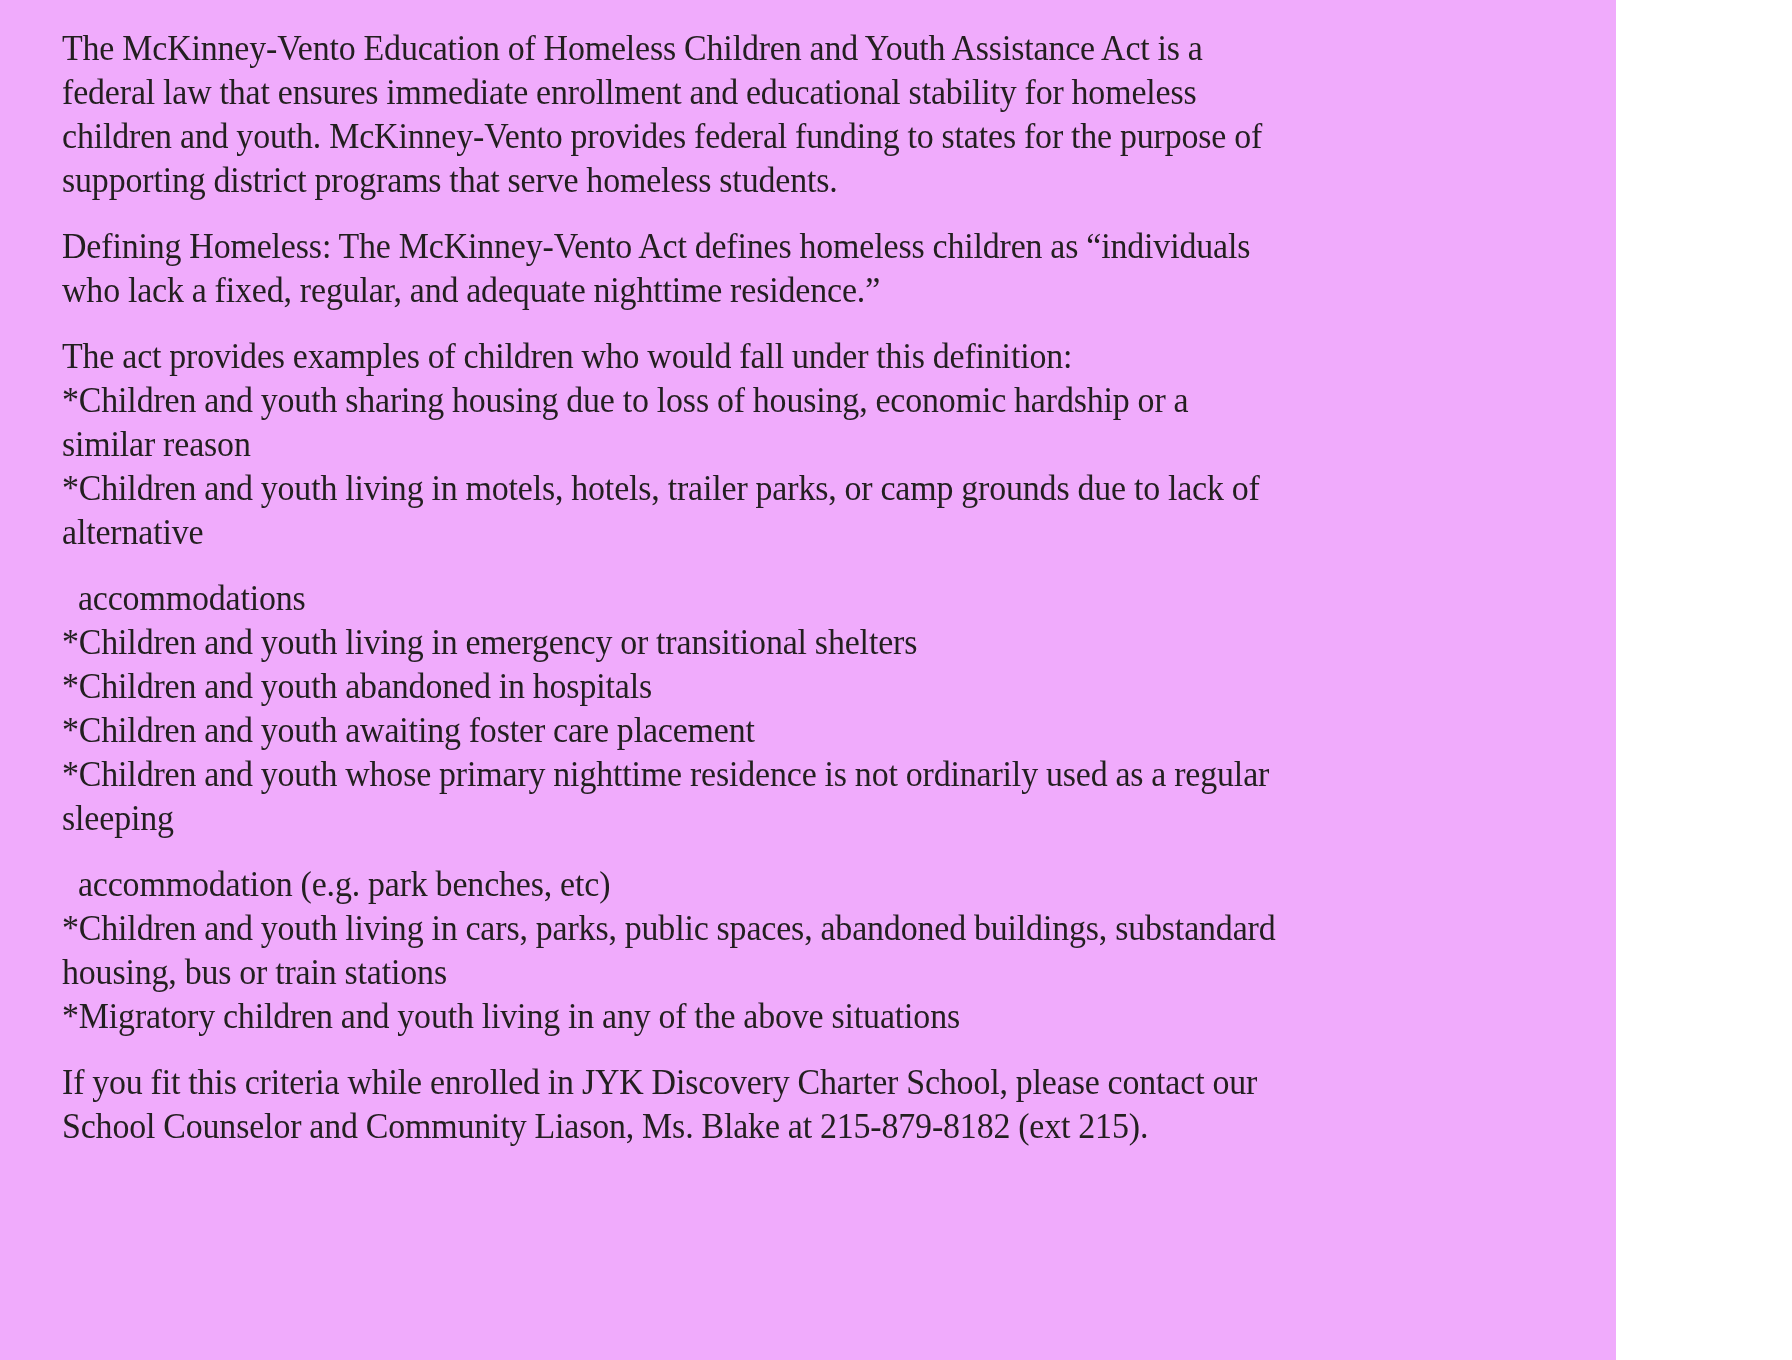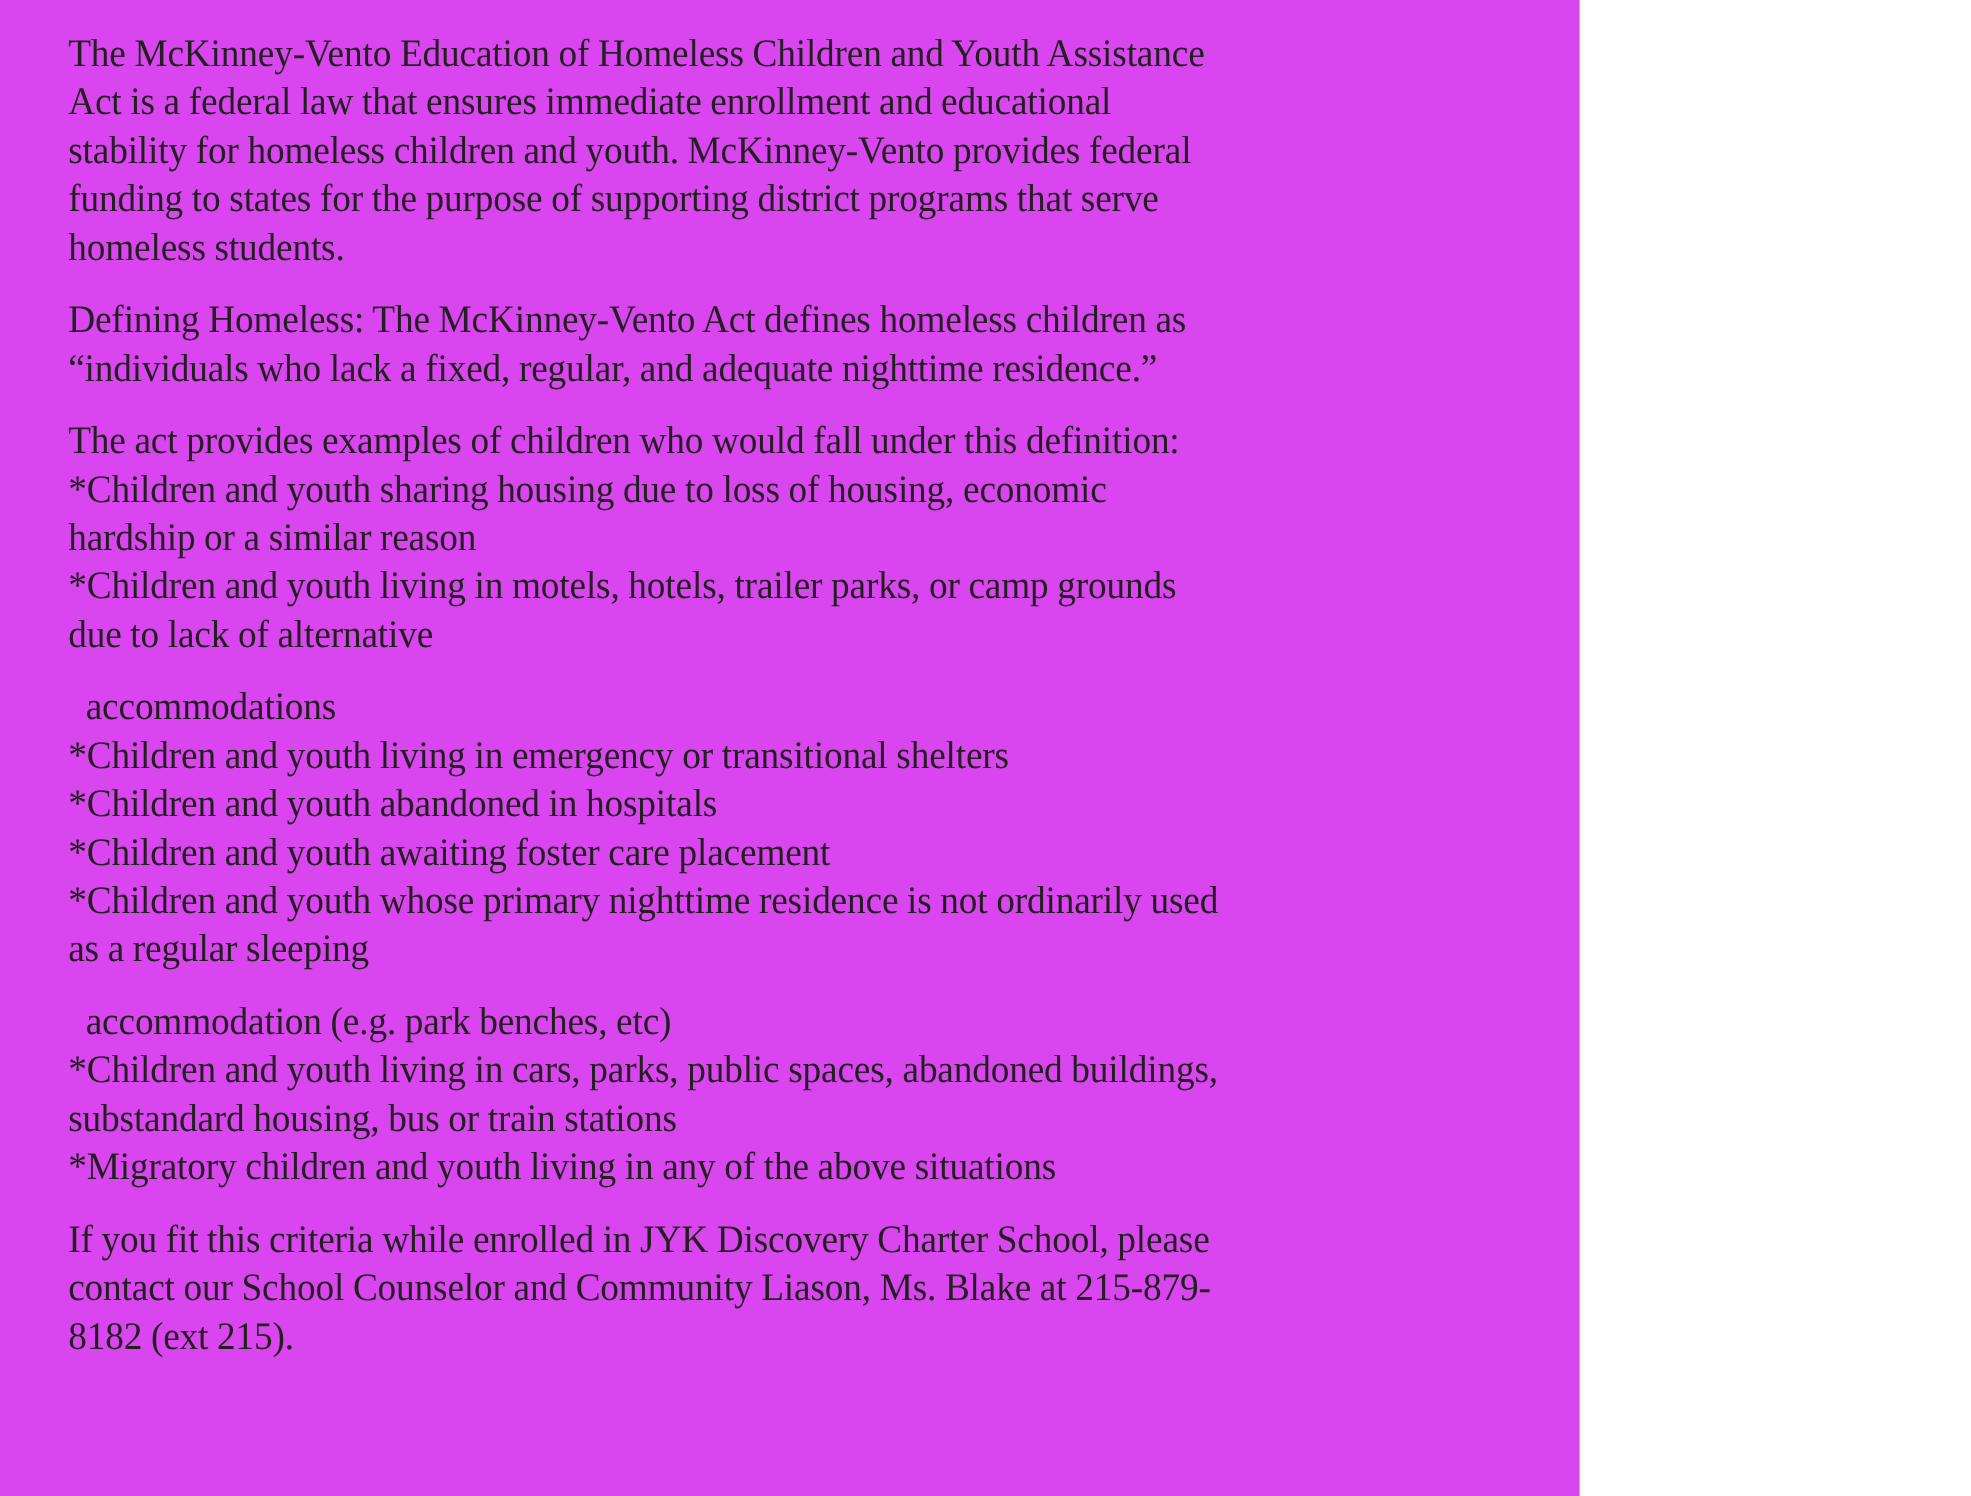--- a/index.html
+++ b/index.html
@@ -9,24 +9,24 @@
   }
   body {
     width: 1792px;
     height: 1360px;
     font-family: "Liberation Serif", "DejaVu Serif", serif;
     color: #231f20;
     -webkit-font-smoothing: antialiased;
   }
   #doc {
     box-sizing: border-box;
-    width: 1436px;
+    width: 1616px;
     min-height: 1360px;
     padding: 26px 272px 20px 62px;
-    background: #d946ef;
+    background: #f0abfc;
   }
   .para {
     font-size: 35.5px;
     line-height: 44px;
     letter-spacing: -0.15px;
     word-spacing: -0.4px;
     margin: 0 0 22px 0;
     text-align: left;
     white-space: pre-wrap;
     font-stretch: condensed;

